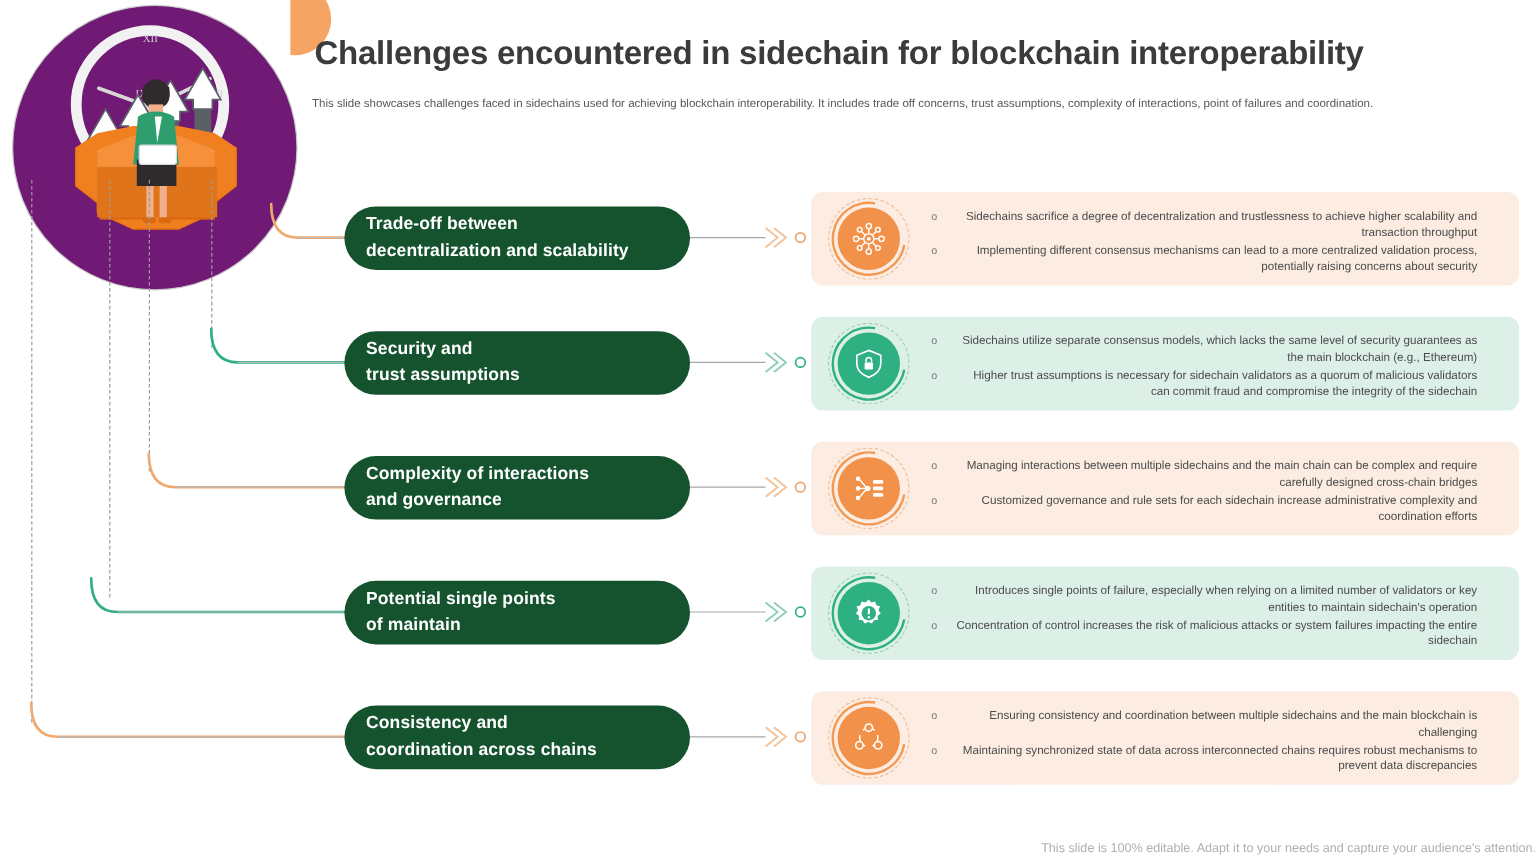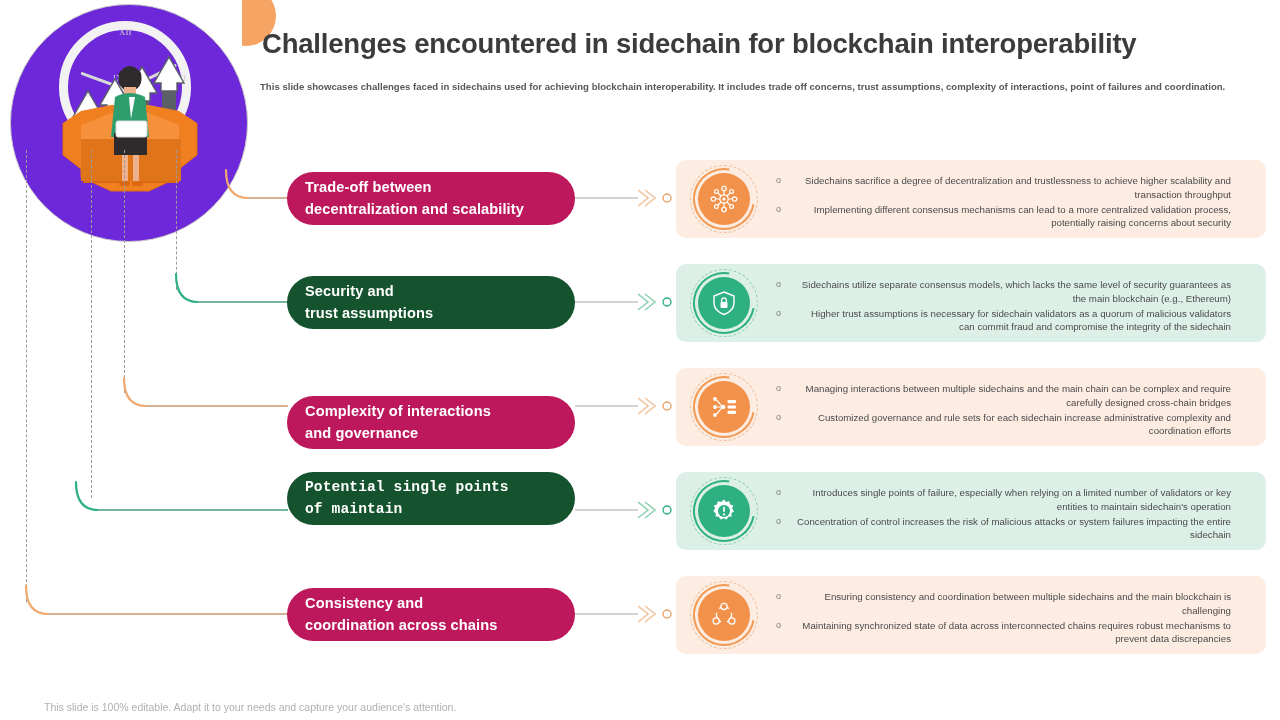--- a/index.html
+++ b/index.html
@@ -12,61 +12,61 @@
   #slide { position: relative; width: 1280px; height: 720px; background:#fff; }
 
   
   .title {
     position: absolute; left: 262px; top: 28px; width: 985px;
     font-size: 27.5px; font-weight: bold; color: #3b3b3b;
     letter-spacing: -0.2px; line-height: 1.15;
   }
   .subtitle {
     position: absolute; left: 260px; top: 80px; width: 975px;
-    font-size: 9.6px; color: #58585a; line-height: 1.42; font-weight: bold;
+    font-size: 9.6px; color: #58585a; line-height: 1.42;
   }
 
   
   .petal {
     position: absolute; left: 216px; top: -14px;
     width: 60px; height: 60px; background: #f5a463;
     border-radius: 50% 50% 50% 4%;
     transform: rotate(45deg);
   }
   .petal-mask {
     position:absolute; left:196px; top:-30px; width:46px; height:90px;
     background:#fff;
   }
 
   
   .illus-circle {
     position: absolute; left: 10px; top: 4px;
     width: 238px; height: 238px; border-radius: 50%;
-    border: 1px solid #c9c9c9; background: #6d28d9;
+    border: 1px solid #c9c9c9; background: #701a75;
     overflow: hidden;
   }
   .clock { position:absolute; left:48px; top:16px; width:132px; height:132px;
            border-radius:50%; border:9px solid #f2f2f2; }
   .clock-num { position:absolute; font-size:9px; color:#cfcfcf; font-family:"Liberation Serif", serif;}
   .hand { position:absolute; background:#d8d8d8; transform-origin: 0 50%; border-radius:2px;}
   .clock-center{position:absolute;left:111px;top:80px;width:8px;height:8px;border-radius:50%;
       background:#e3e3e3;}
 
   
   .dash-v { position:absolute; border-left:1px dashed #9b9b9b; }
 
   
   .pill {
     position: absolute; left: 287px; width: 288px; height: 53px;
     border-radius: 26.5px; color: #ffffff;
     font-size: 14.6px; font-weight: bold; line-height: 1.45;
     display: flex; flex-direction: column; justify-content: center;
     padding-left: 18px; letter-spacing: 0.1px;
   }
-  .pill.orange { background: #be185d; }
+  .pill.orange { background: #14532d; }
   .pill.green  { background: #14532d; }
 
   
   .card {
     position: absolute; left: 676px; width: 590px; border-radius: 10px;
   }
   .card.orange { background: #fcece1; }
   .card.green  { background: #ddf0e7; }
 
   .icon-wrap { position:absolute; left:14px; width:68px; height:68px; }
@@ -89,21 +89,21 @@
   .icon-inner.g { background:#2eb082; }
 
   .bullets { position:absolute; left:100px; top:0; width:455px; }
   .bullet { display:flex; font-size:9.7px; color:#4b4b4b; line-height:1.42;
             margin-bottom:1px; }
   .bullet .mk { width:18px; flex:0 0 18px; font-size:9px; color:#7a7a7a; padding-top:0px;}
   .bullet .tx { flex:1;text-align:right; }
 
   
   .footer {
-    position:absolute; left:0; right:0; top:701px; text-align:left;
+    position:absolute; left:0; right:0; top:701px; text-align:right;
     font-size:10.5px; color:#b0b0b0;padding-left:44px;
   }
 </style>
 </head>
 <body>
 
 <div id="slide">
 
   <div class="petal"></div>
   <div class="petal-mask"></div>
@@ -281,21 +281,21 @@
         <span class="mk">o</span>
         <span class="tx">Sidechains utilize separate consensus models, which lacks the same level of security guarantees as the main blockchain (e.g., Ethereum)</span>
       </div>
       <div class="bullet">
         <span class="mk">o</span>
         <span class="tx">Higher trust assumptions is necessary for sidechain validators as a quorum of malicious validators can commit fraud and compromise the integrity of the sidechain</span>
       </div>
     </div>
   </div>
 
-  <div class="pill orange" style="top:380px;margin-top:16px;">
+  <div class="pill orange" style="top:380px;">
     <span>Complexity of interactions</span>
     <span>and governance</span>
   </div>
   <div class="card orange" style="top:368px; height:78px;">
     <div class="icon-wrap" style="top:5px;">
       <div class="icon-dashed"></div>
       <div class="icon-arc o"></div>
       <div class="icon-inner o">
         <svg width="28" height="28" viewBox="0 0 28 28" fill="none" stroke="#ffffff" stroke-width="1.2">
           <circle cx="5" cy="6" r="1.9" fill="#fff" stroke="none"></circle>
@@ -314,21 +314,21 @@
         <span class="mk">o</span>
         <span class="tx">Managing interactions between multiple sidechains and the main chain can be complex and require carefully designed cross-chain bridges</span>
       </div>
       <div class="bullet">
         <span class="mk">o</span>
         <span class="tx">Customized governance and rule sets for each sidechain increase administrative complexity and coordination efforts</span>
       </div>
     </div>
   </div>
 
-  <div class="pill green" style="top:472px;font-family:Liberation Mono, monospace;">
+  <div class="pill green" style="top:484px;">
     <span>Potential single points</span>
     <span>of maintain</span>
   </div>
   <div class="card green" style="top:472px; height:78px;">
     <div class="icon-wrap" style="top:5px;">
       <div class="icon-dashed g"></div>
       <div class="icon-arc g"></div>
       <div class="icon-inner g">
         <svg width="28" height="28" viewBox="0 0 28 28">
           <path fill="#ffffff" d="M14 2.6l2.1 2.5 3.2-.9.9 3.2 3.2 1.1-1.3 3 1.9 2.7-2.6 2 .2 3.3-3.3.3-1.7 2.8-3-1.3-3 1.3-1.7-2.8-3.3-.3.2-3.3-2.6-2 1.9-2.7-1.3-3 3.2-1.1.9-3.2 3.2.9z"></path>

